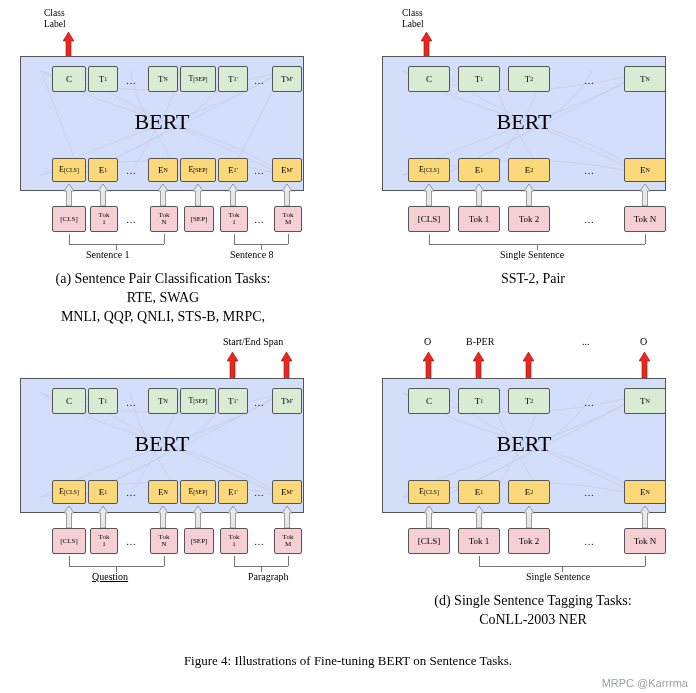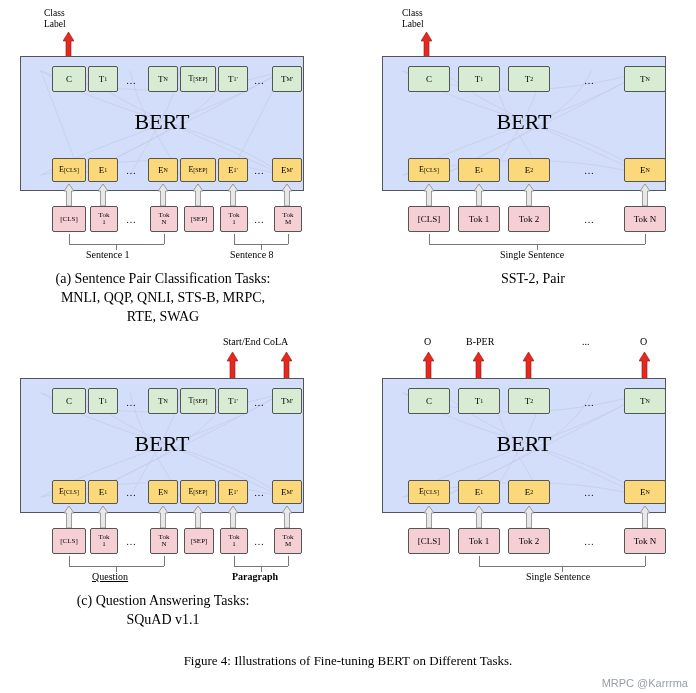--- a/index.html
+++ b/index.html
@@ -142,22 +142,22 @@
 
     <div class="vline" style="left:226px;top:226px;height:10px;"></div>
     <div class="vline" style="left:280px;top:226px;height:10px;"></div>
     <div class="hline" style="left:226px;top:236px;width:54px;"></div>
     <div class="vline" style="left:253px;top:236px;height:6px;"></div>
     <div class="smalltext" style="left:222px;top:241px;">Sentence 8</div>
   </div>
 
   <div class="caption" style="left:0px;top:262px;width:310px;">
     <div>(a) Sentence Pair Classification Tasks:</div>
+    <div>RTE, SWAG</div>
     <div>MNLI, QQP, QNLI, STS-B, MRPC,</div>
-    <div>RTE, SWAG</div>
   </div>
 </div>
 
 <div class="panel" style="left:378px;top:8px;">
   <div class="diagram">
 
     <div class="toptext" style="left:24px;top:0px;">
       <div>Class</div>
       <div>Label</div>
     </div>
@@ -220,21 +220,21 @@
 
   <div class="caption" style="left:0px;top:262px;width:310px;">
     <div>SST-2, Pair</div>
   </div>
 </div>
 
 <div class="panel" style="left:8px;top:330px;">
   <div class="diagram">
 
     <div class="toptext" style="left:215px;top:6px;font-size:10px;">
-      <div>Start/End CoLA</div>
+      <div>Start/End Span</div>
     </div>
     <svg class="uparrow" style="left:219px;top:22px;height:28px;" viewBox="0 0 11 28">
       <polygon points="5.5,0 11,9 8,9 8,28 3,28 3,9 0,9" fill="#e8281e" stroke="#8d1410" stroke-width="0.6"></polygon>
     </svg>
     <svg class="uparrow" style="left:273px;top:22px;height:28px;" viewBox="0 0 11 28">
       <polygon points="5.5,0 11,9 8,9 8,28 3,28 3,9 0,9" fill="#e8281e" stroke="#8d1410" stroke-width="0.6"></polygon>
     </svg>
 
     <div class="bert-box">
       <svg class="mesh" viewBox="0 0 284 135" preserveAspectRatio="none">
@@ -296,27 +296,23 @@
     <div class="vline" style="left:61px;top:226px;height:10px;"></div>
     <div class="vline" style="left:156px;top:226px;height:10px;"></div>
     <div class="hline" style="left:61px;top:236px;width:95px;"></div>
     <div class="vline" style="left:108px;top:236px;height:6px;"></div>
     <div class="smalltext" style="left:84px;top:241px;text-decoration:underline;">Question</div>
 
     <div class="vline" style="left:226px;top:226px;height:10px;"></div>
     <div class="vline" style="left:280px;top:226px;height:10px;"></div>
     <div class="hline" style="left:226px;top:236px;width:54px;"></div>
     <div class="vline" style="left:253px;top:236px;height:6px;"></div>
-    <div class="smalltext" style="left:224px;top:241px;font-weight:bold;">Paragraph</div>
-  </div>
-
-  <div class="caption" style="left:0px;top:262px;width:310px;">
-    <div>(c) Question Answering Tasks:</div>
-    <div>SQuAD v1.1</div>
-  </div>
+    <div class="smalltext" style="left:240px;top:241px;">Paragraph</div>
+  </div>
+
 </div>
 
 <div class="panel" style="left:378px;top:330px;">
   <div class="diagram">
 
     <div class="smalltext" style="left:46px;top:6px;">O</div>
     <div class="smalltext" style="left:88px;top:6px;">B-PER</div>
     <div class="smalltext" style="left:204px;top:6px;">...</div>
     <div class="smalltext" style="left:262px;top:6px;">O</div>
 
@@ -379,16 +375,20 @@
     <div class="dots" style="left:206px;top:206px;">…</div>
     <div class="cell pink" style="left:246px;top:198px;width:42px;height:26px;font-size:9px;">Tok N</div>
 
     <div class="vline" style="left:101px;top:226px;height:10px;"></div>
     <div class="vline" style="left:267px;top:226px;height:10px;"></div>
     <div class="hline" style="left:101px;top:236px;width:166px;"></div>
     <div class="vline" style="left:184px;top:236px;height:6px;"></div>
     <div class="smalltext" style="left:148px;top:241px;">Single Sentence</div>
   </div>
 
+  <div class="caption" style="left:0px;top:262px;width:310px;">
+    <div>(d) Single Sentence Tagging Tasks:</div>
+    <div>CoNLL-2003 NER</div>
+  </div>
 </div>
 
-<div class="figcap" style="top:653px;">Figure 4: Illustrations of Fine-tuning BERT on Different Tasks.</div>
+<div class="figcap" style="top:653px;">Figure 4: Illustrations of Fine-tuning BERT on Sentence Tasks.</div>
 <div class="watermark">MRPC @Karrrma</div>
 
 </body></html>

